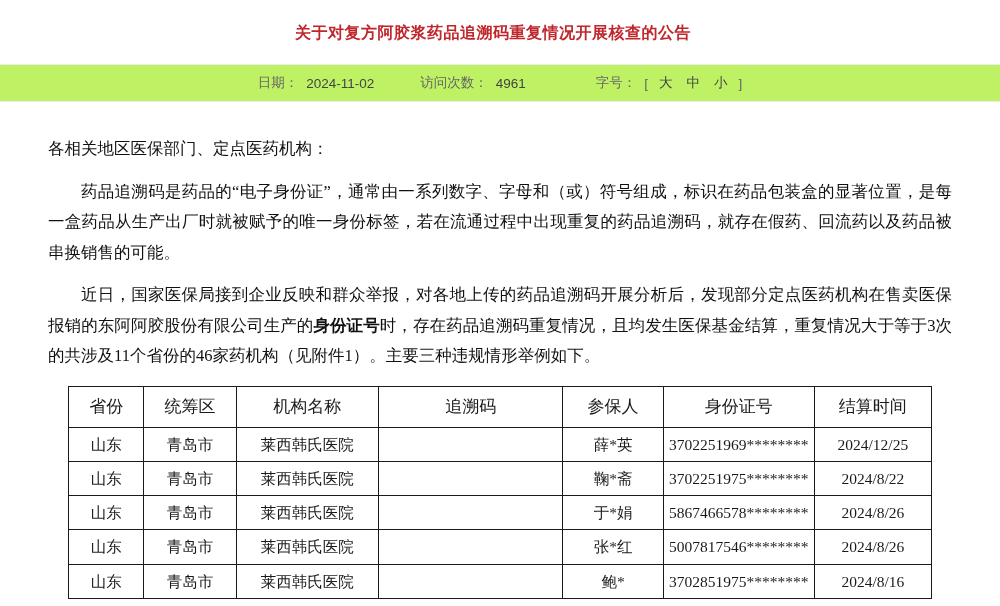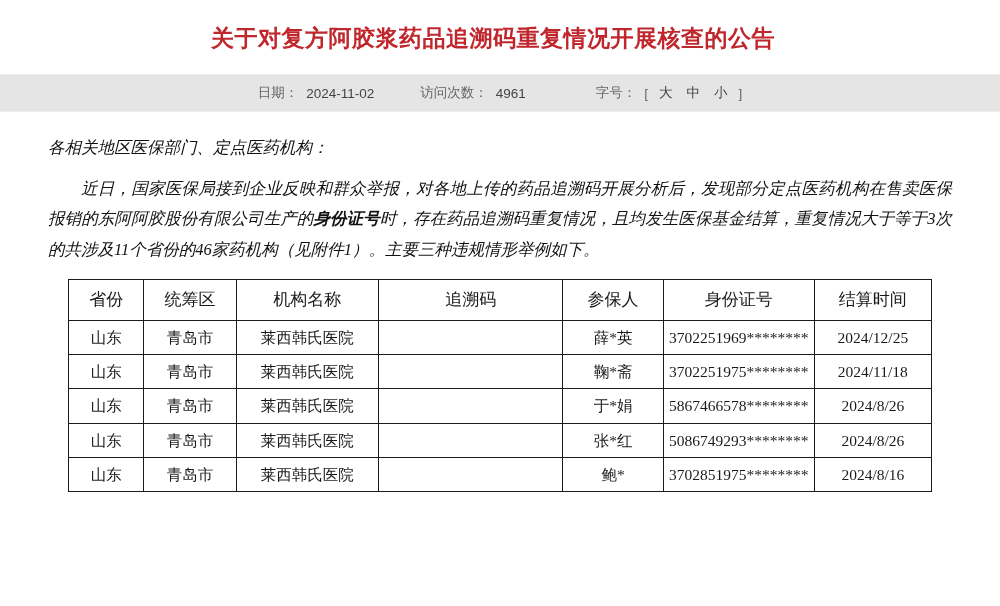--- a/index.html
+++ b/index.html
@@ -16,29 +16,29 @@
   }
   .page {
     position: relative;
     width: 1000px;
     height: 606px;
     background: #ffffff;
   }
   .title {
     text-align: center;
     color: #c0272d;
-    font-size: 23px;
+    font-size: 16px;
     font-weight: bold;
     letter-spacing: 0.5px;
     padding: 22px 60px 20px 46px;
     line-height: 1.4;
     font-family: "Liberation Sans", "DejaVu Sans", sans-serif;
   }
   .metabar {
-    background: #e5e5e5;
+    background: #bef264;
     border-top: 1px solid #ececec;
     border-bottom: 1px solid #ececec;
     height: 36px;
     display: flex;
     align-items: center;
     justify-content: center;
     gap: 46px;
     font-size: 13.5px;
     color: #555;
     font-family: "Liberation Sans", "DejaVu Sans", sans-serif;
@@ -64,23 +64,22 @@
     padding: 0 3px;
     cursor: pointer;
   }
   .content {
     padding: 20px 48px 0 48px;
     font-size: 16.5px;
     line-height: 1.85;
     color: #111;
   }
   .content p {
-    margin: 1px 0 10px 0;
+    margin: 12px 0 10px 0;
     text-align: justify;
-    font-style: italic;
   }
   .indent { text-indent: 2em; }
   .bold { font-weight: bold; }
   .section-head {
     font-weight: bold;
     margin-top: 14px;
     margin-bottom: 8px;
   }
   .table-wrap {
     padding: 4px 68px 0 68px;
@@ -133,20 +132,21 @@
       <span class="bracket">[</span>
       <span class="fs-opt">大</span>
       <span class="fs-opt">中</span>
       <span class="fs-opt">小</span>
       <span class="bracket">]</span>
     </div>
   </div>
 
   <div class="content">
     <p>各相关地区医保部门、定点医药机构：</p>
+    <p class="indent">药品追溯码是药品的“电子身份证”，通常由一系列数字、字母和（或）符号组成，标识在药品包装盒的显著位置，是每一盒药品从生产出厂时就被赋予的唯一身份标签，若在流通过程中出现重复的药品追溯码，就存在假药、回流药以及药品被串换销售的可能。</p>
     <p class="indent"><span>近日，国家医保局接到企业反映和群众举报，对各地上传的药品追溯码开展分析后，发现部分定点医药机构在售卖医保报销的东阿阿胶股份有限公司生产的</span><span class="bold">身份证号</span><span>时，存在药品追溯码重复情况，且均发生医保基金结算，重复情况大于等于3次的共涉及11个省份的46家药机构（见附件1）。主要三种违规情形举例如下。</span></p>
   </div>
 
   <div class="table-wrap">
     <table class="data">
       <colgroup>
         <col class="c0">
           <col class="c1">
           <col class="c2">
           <col class="c3">
@@ -175,38 +175,38 @@
           <td>3702251969********</td>
           <td>2024/12/25</td>
         </tr>
         <tr>
           <td>山东</td>
           <td>青岛市</td>
           <td>莱西韩氏医院</td>
           <td></td>
           <td>鞠*斋</td>
           <td>3702251975********</td>
-          <td>2024/11/18</td>
+          <td>2024/8/22</td>
         </tr>
         <tr>
           <td>山东</td>
           <td>青岛市</td>
           <td>莱西韩氏医院</td>
           <td></td>
           <td>于*娟</td>
           <td>5867466578********</td>
           <td>2024/8/26</td>
         </tr>
         <tr>
           <td>山东</td>
           <td>青岛市</td>
           <td>莱西韩氏医院</td>
           <td></td>
           <td>张*红</td>
-          <td>5086749293********</td>
+          <td>5007817546********</td>
           <td>2024/8/26</td>
         </tr>
         <tr>
           <td>山东</td>
           <td>青岛市</td>
           <td>莱西韩氏医院</td>
           <td></td>
           <td>鲍*</td>
           <td>3702851975********</td>
           <td>2024/8/16</td>

